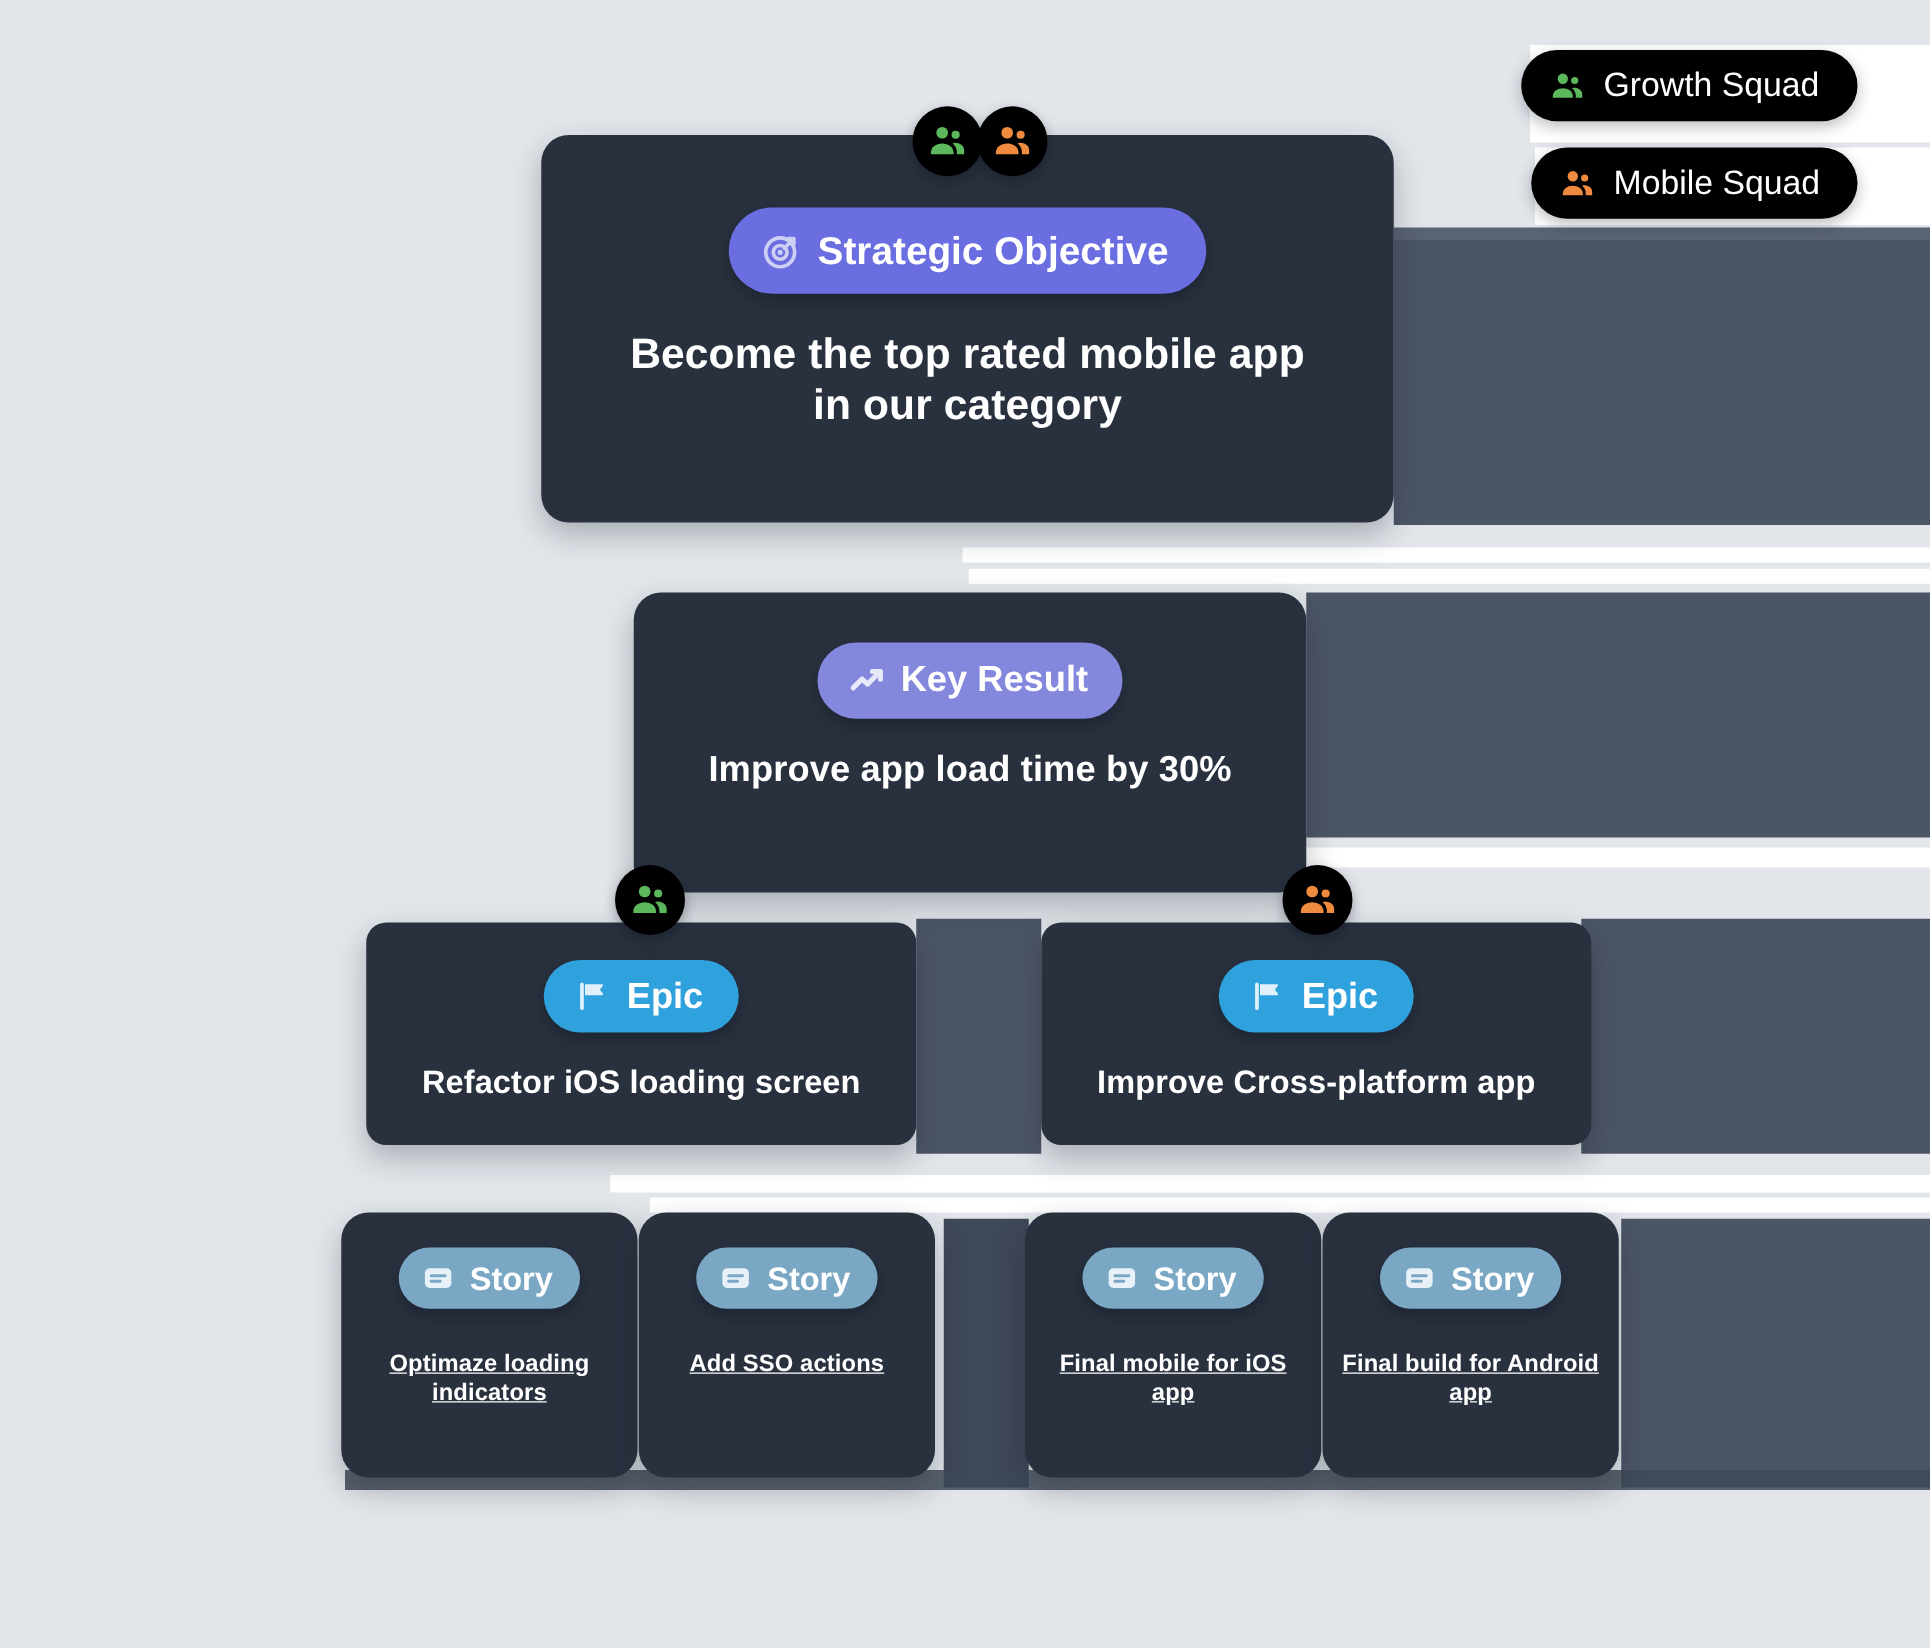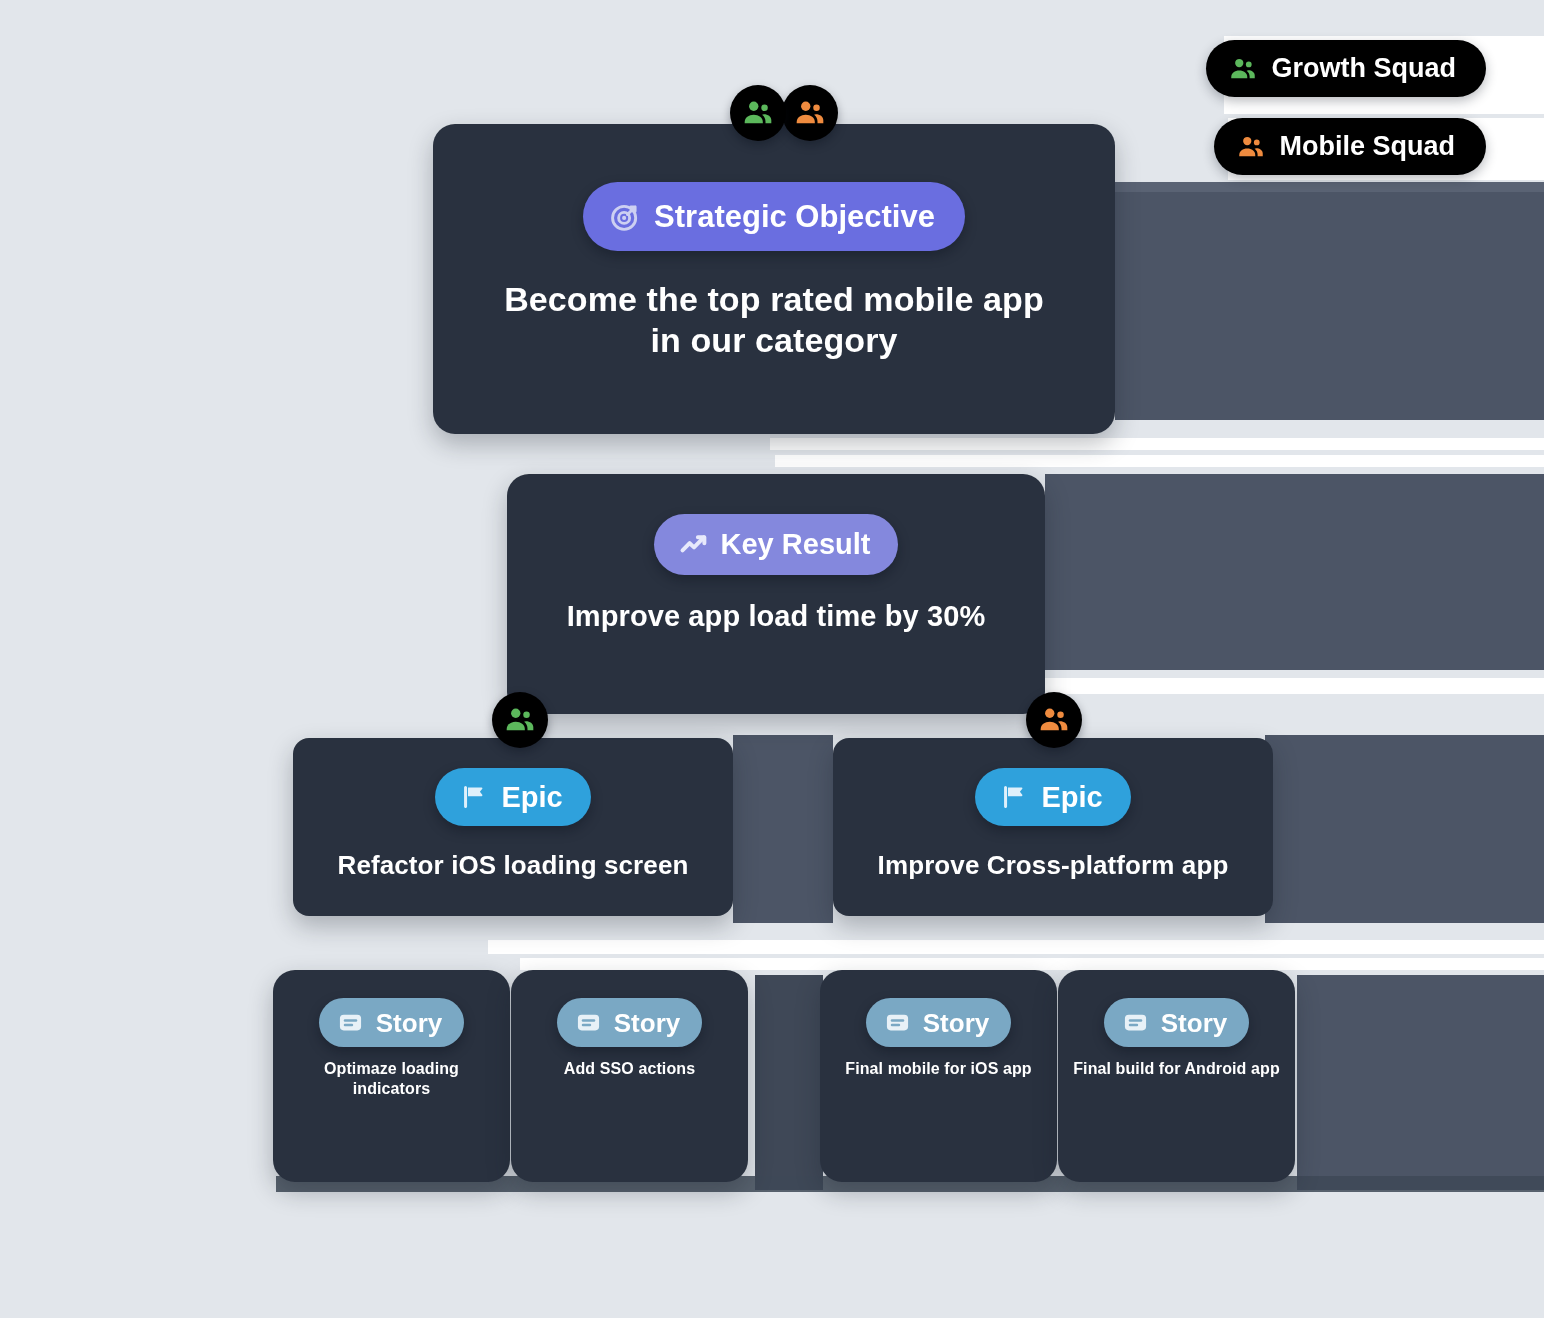--- a/index.html
+++ b/index.html
@@ -49,21 +49,21 @@
   .node-title {
     color: #ffffff;
     font-weight: 700;
     text-align: center;
     line-height: 1.22;
     letter-spacing: 0.1px;
   }
 
   
   #objective-card {
-    left: 433px; top: 124px; width: 682px; height: 310px;
+    left: 433px; top: 108px; width: 682px; height: 310px;
     padding-top: 58px;
     align-items: center;
   }
   #objective-card .badge {
     background: #6a6ee0; font-size: 31px; padding: 18px 30px 18px 26px;
   }
   #objective-card .node-title { font-size: 34px; margin-top: 28px; width: 560px; }
 
   
   #key-result-card {
@@ -86,21 +86,21 @@
 
   
   .story-card { width: 237px; height: 212px; top: 970px; padding-top: 28px; }
   #story-card-1 { left: 273px; }
   #story-card-2 { left: 511px; }
   #story-card-3 { left: 820px; }
   #story-card-4 { left: 1058px; }
   .story-card .badge {
     background: #7aa8c4; font-size: 26px; padding: 11px 22px 11px 18px; justify-content: center;
   }
-  .story-card .node-title { font-size: 16px; margin-top: 12px; width: 215px; }
+  .story-card .node-title { font-size: 19px; margin-top: 33px; width: 215px; text-decoration: underline; }
 
   
   .avatar {
     position: absolute;
     border-radius: 50%;
     background: #000000;
     display: flex;
     align-items: center;
     justify-content: center;
     box-shadow: 0 4px 10px rgba(10,15,25,0.35);
@@ -116,21 +116,21 @@
   #legend { position: absolute; right: 58px; top: 40px; z-index: 20; }
   .legend-pill {
     background: #000000;
     color: #ffffff;
     border-radius: 999px;
     display: flex;
     align-items: center;
     gap: 14px;
     padding: 13px 30px 13px 22px;
     font-size: 27px;
-    font-weight: 700;
+    font-weight: 400;
     box-shadow: 0 4px 12px rgba(20,28,40,0.30);
     white-space: nowrap;
     justify-content: flex-start;
   }
   #legend-growth-squad { margin-bottom: 21px; }
   #legend-mobile-squad { margin-left: 8px; }
   .legend-pill svg { display: block; flex: 0 0 auto; }
 </style>
 </head>
 <body>

